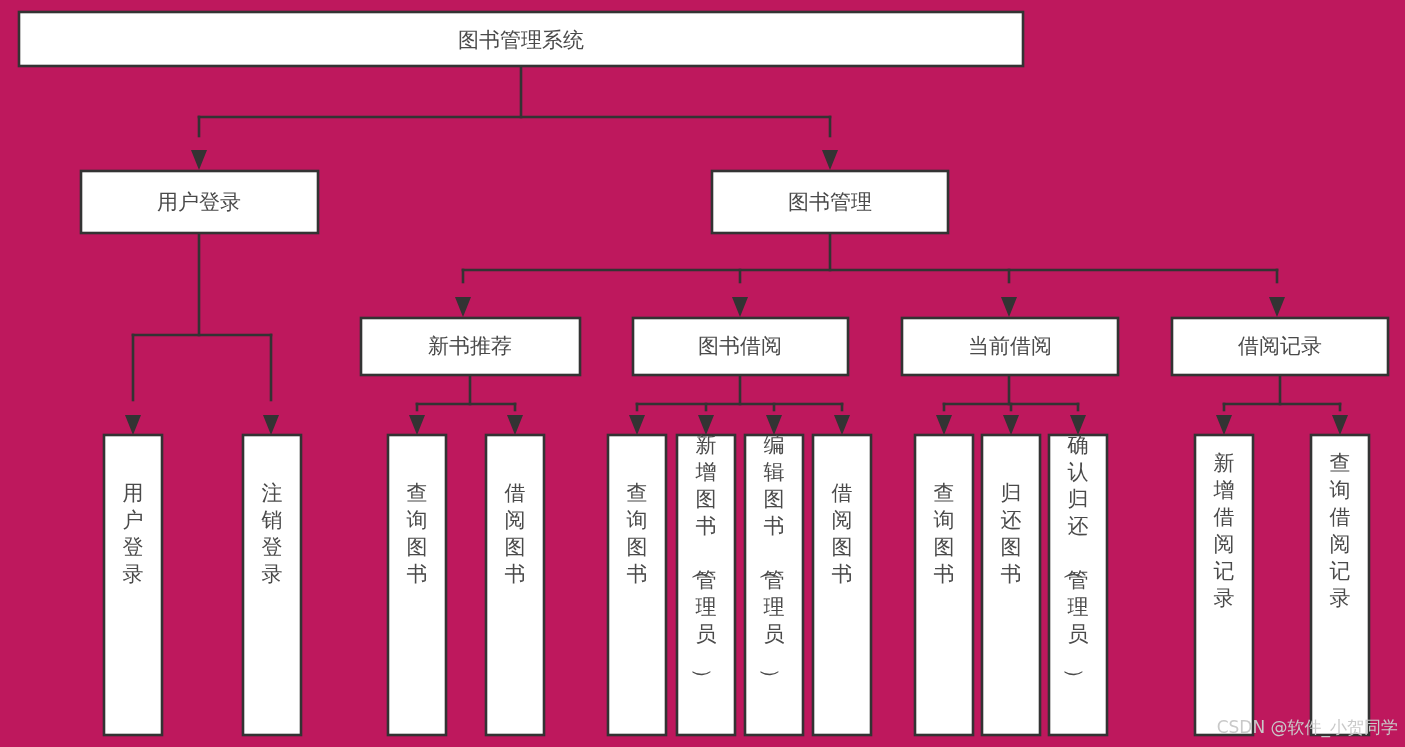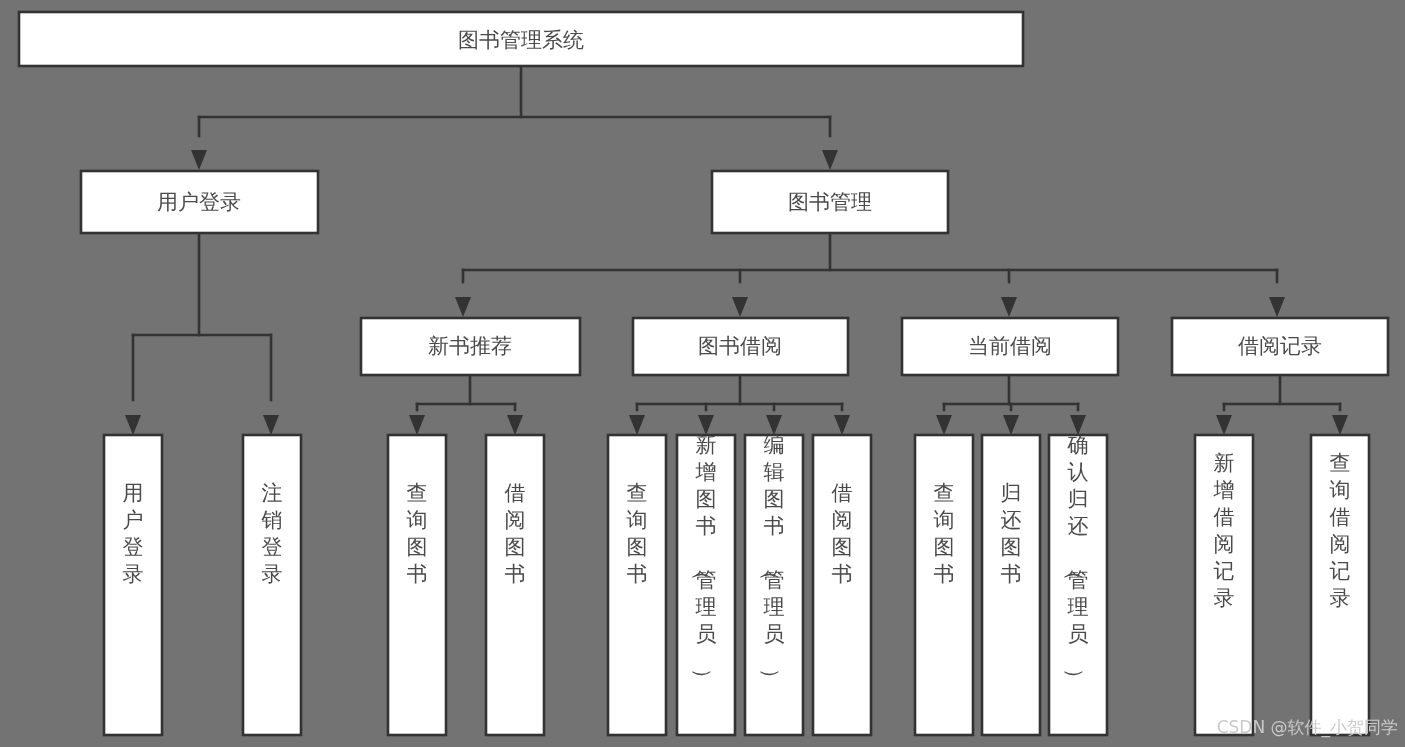--- a/index.html
+++ b/index.html
@@ -11,21 +11,21 @@
   body {
     width: 1405px;
     height: 747px;
     font-family: "DejaVu Sans", "Liberation Sans", sans-serif;
     overflow: hidden;
   }
   #diagram-root {
     position: relative;
     width: 1405px;
     height: 747px;
-    background: #737373;
+    background: #be185d;
   }
   svg.diagram-canvas {
     display: block;
     width: 1405px;
     height: 747px;
   }
   .node-box {
     fill: #ffffff;
     stroke: #333333;
     stroke-width: 2.6;

